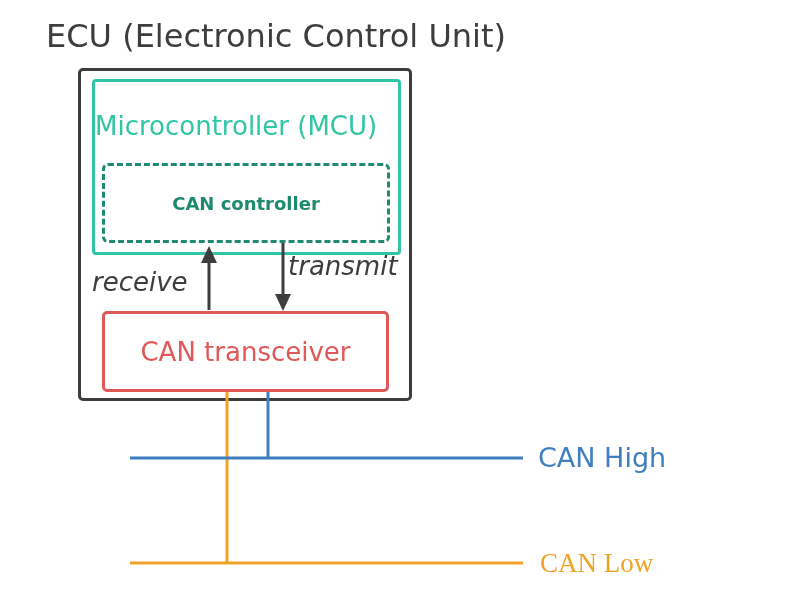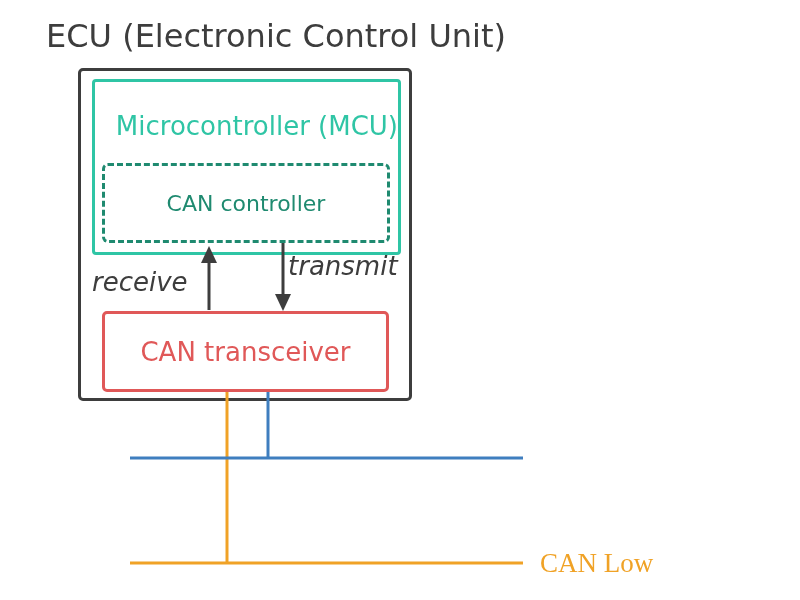--- a/index.html
+++ b/index.html
@@ -44,41 +44,42 @@
     width: 309px;
     height: 176px;
     border: 3px solid var(--teal, #2fc5a5);
     border-radius: 4px;
   }
   .mcu-label {
     position: absolute;
     left: 0;
     right: 0;
     top: 29px;
-    text-align: right;
+    text-align: left;
     font-size: 26px;
     line-height: 30px;
     color: var(--teal, #2fc5a5);
     white-space: nowrap;
   }
   .controller-box {
     left: 102px;
     top: 163px;
     width: 288px;
     height: 80px;
     border: 3px dashed var(--green, #1f8a70);
     border-radius: 6px;
     display: flex;
     align-items: center;
     justify-content: center;
   }
   .controller-label {
-    font-size: 22px;
+    font-size: 18px;
     color: var(--green, #1f8a70);
     white-space: nowrap;
+    font-weight: bold;
   }
   .transceiver-box {
     left: 102px;
     top: 311px;
     width: 287px;
     height: 81px;
     border: 3px solid var(--red, #e05858);
     border-radius: 5px;
     display: flex;
     align-items: center;
@@ -155,16 +156,17 @@
     <line class="ink-stroke" x1="283" y1="243" x2="283" y2="296"></line>
     <polygon class="ink-fill" points="283,311 275,294 291,294"></polygon>
 
     <line class="orange-stroke" x1="227" y1="392" x2="227" y2="563"></line>
     <line class="blue-stroke" x1="268" y1="392" x2="268" y2="458"></line>
 
     <line class="blue-stroke" x1="130" y1="458" x2="523" y2="458"></line>
     <line class="orange-stroke" x1="130" y1="563" x2="523" y2="563"></line>
   </svg>
 
+  <div class="bus-label can-high-label">CAN High</div>
 
   <div class="bus-label can-low-label">CAN Low</div>
 
 </div>
 
 </body></html>

